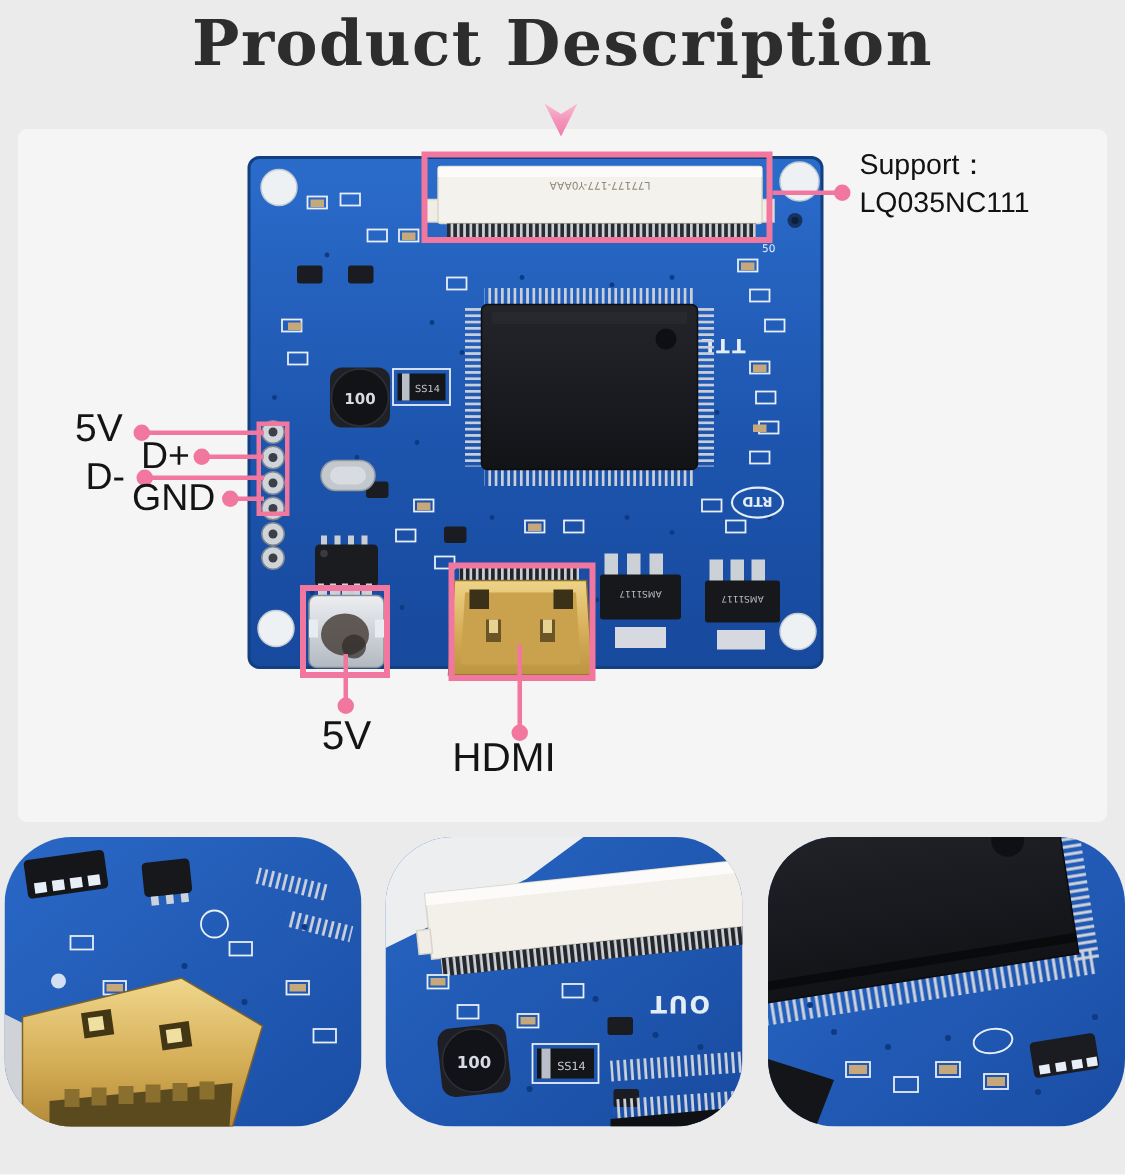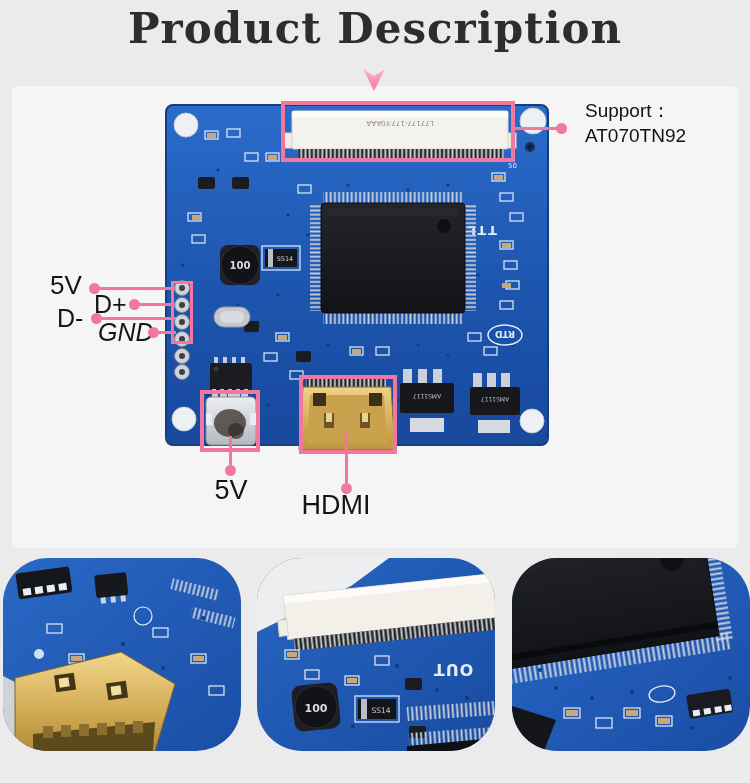--- a/index.html
+++ b/index.html
@@ -12,21 +12,21 @@
               font-size:42px;letter-spacing:1px;color:#2d2d2d;margin:0;}
   .arrow-wrap{position:absolute;left:363px;top:69px;width:22px;height:23px;}
   svg.pcb{position:absolute;left:148px;top:95px;width:420px;height:368px;}
   svg.tile{position:absolute;width:238px;height:193px;}
   .pink-frame{position:absolute;border:4px solid #f2779f;background:transparent;}
   .pink-frame.thin{border-width:3px;}
   .pink-line{position:absolute;background:#f2779f;}
   .pink-dot{position:absolute;width:11px;height:11px;border-radius:50%;background:#f2779f;}
   .ann-label{position:absolute;color:#141414;font-size:25px;line-height:1.05;white-space:nowrap;}
   .ann-label.big{font-size:27px;text-align:center;}
-  .support-block{position:absolute;left:573px;top:98px;color:#121212;font-size:19px;line-height:25px;margin-left:12px;}
+  .support-block{position:absolute;left:573px;top:98px;color:#121212;font-size:19px;line-height:25px;}
   .support-block div{white-space:nowrap;}
   .silk{fill:none;stroke:#e7eef7;stroke-width:1.2;}
   .cap{fill:#c7a87b;}
   .via{fill:#0d3a80;}
   .tr{fill:#1b1c21;}
   text{font-family:"DejaVu Sans","Liberation Sans",sans-serif;}
 </style>
 </head>
 <body>
 
@@ -271,38 +271,38 @@
       <rect x="214" y="318" width="6" height="9" fill="#e7d391"></rect>
     </g>
   </svg>
 
   <div class="pink-frame" style="left:281px;top:101px;width:226px;height:53px;"></div>
   <div class="pink-line" style="left:515px;top:127px;width:44px;height:3px;"></div>
   <div class="pink-dot" style="left:556px;top:123px;"></div>
 
   <div class="support-block">
     <div>Support：</div>
-    <div>AT070TN92</div>
+    <div>LQ035NC111</div>
   </div>
 
   <div class="pink-frame thin" style="left:171px;top:281px;width:16px;height:57px;"></div>
 
   <div class="ann-label" style="left:50px;top:272px;font-size:26px;">5V</div>
   <div class="pink-dot" style="left:89px;top:283px;"></div>
   <div class="pink-line" style="left:96px;top:287px;width:80px;height:3px;"></div>
 
   <div class="ann-label" style="left:94px;top:291px;">D+</div>
   <div class="pink-dot" style="left:129px;top:299px;"></div>
   <div class="pink-line" style="left:136px;top:303px;width:40px;height:3px;"></div>
 
   <div class="ann-label" style="left:57px;top:305px;">D-</div>
   <div class="pink-dot" style="left:91px;top:313px;"></div>
   <div class="pink-line" style="left:98px;top:317px;width:78px;height:3px;"></div>
 
-  <div class="ann-label" style="left:98px;top:319px;font-style:italic;">GND</div>
+  <div class="ann-label" style="left:88px;top:319px;">GND</div>
   <div class="pink-dot" style="left:148px;top:327px;"></div>
   <div class="pink-line" style="left:155px;top:331px;width:21px;height:3px;"></div>
 
   <div class="pink-frame" style="left:200px;top:390px;width:52px;height:54px;"></div>
   <div class="pink-line" style="left:229px;top:436px;width:3px;height:32px;"></div>
   <div class="pink-dot" style="left:225px;top:465px;"></div>
   <div class="ann-label big" style="left:203px;top:476px;width:56px;">5V</div>
 
   <div class="pink-frame" style="left:299px;top:375px;width:90px;height:71px;"></div>
   <div class="pink-line" style="left:345px;top:430px;width:3px;height:56px;"></div>

